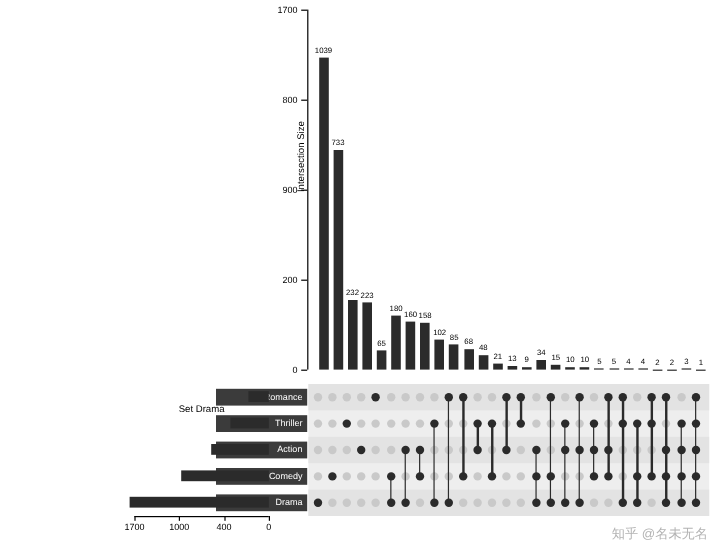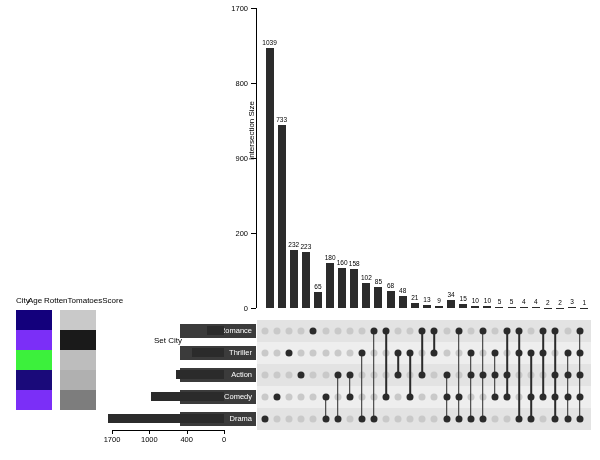--- a/index.html
+++ b/index.html
@@ -505,45 +505,31 @@
   <div id="set-labels">
       <div class="set-label-box" style="top: 324px;">Romance</div>
       <div class="set-label-box" style="top: 346px;">Thriller</div>
       <div class="set-label-box" style="top: 368px;">Action</div>
       <div class="set-label-box" style="top: 390px;">Comedy</div>
       <div class="set-label-box" style="top: 412px;">Drama</div>
     </div>
 
   <div id="setsize-chart">
     <div id="setsize-axis"></div>
-    <div id="setsize-xlabel">Set City</div>
+    <div id="setsize-xlabel">Set Drama</div>
   <div class="sbar" style="right: 33px; top: 6px; width: 17.1733px;"></div>
       <div class="sbar" style="right: 33px; top: 28px; width: 32.1067px;"></div>
       <div class="sbar" style="right: 33px; top: 50px; width: 47.7867px;"></div>
       <div class="sbar" style="right: 33px; top: 72px; width: 73.1733px;"></div>
       <div class="sbar" style="right: 33px; top: 94px; width: 116.48px;"></div>
       <div class="x-tick" style="left: 0px; top: 110px;"></div>
       <div class="x-tick-label" style="left: 0px; top: 115px;">1700</div>
       <div class="x-tick" style="left: 37.3333px; top: 110px;"></div>
       <div class="x-tick-label" style="left: 37.3333px; top: 115px;">1000</div>
       <div class="x-tick" style="left: 74.6667px; top: 110px;"></div>
       <div class="x-tick-label" style="left: 74.6667px; top: 115px;">400</div>
       <div class="x-tick" style="left: 112px; top: 110px;"></div>
       <div class="x-tick-label" style="left: 112px; top: 115px;">0</div>
     </div>
 
-  <div id="legend">
-      <div class="legend-title" style="left: 8px;">City</div>
-      <div class="legend-title" style="left: 20px;">Age</div>
-      <div class="legend-title" style="left: 36px;">RottenTomatoesScore</div>
-      <div class="swatch" style="left: 8px; top: 14px; background: rgb(19, 0, 124);"></div>
-      <div class="swatch" style="left: 8px; top: 34px; background: rgb(123, 47, 247);"></div>
-      <div class="swatch" style="left: 8px; top: 54px; background: rgb(60, 240, 60);"></div>
-      <div class="swatch" style="left: 8px; top: 74px; background: rgb(26, 10, 122);"></div>
-      <div class="swatch" style="left: 8px; top: 94px; background: rgb(123, 47, 247);"></div>
-      <div class="swatch" style="left: 52px; top: 14px; background: rgb(201, 201, 201);"></div>
-      <div class="swatch" style="left: 52px; top: 34px; background: rgb(26, 26, 26);"></div>
-      <div class="swatch" style="left: 52px; top: 54px; background: rgb(189, 189, 189);"></div>
-      <div class="swatch" style="left: 52px; top: 74px; background: rgb(176, 176, 176);"></div>
-      <div class="swatch" style="left: 52px; top: 94px; background: rgb(125, 125, 125);"></div>
-    </div>
-
+
+  <div id="watermark">知乎 @名未无名</div>
 </div>
 
 </body></html>

